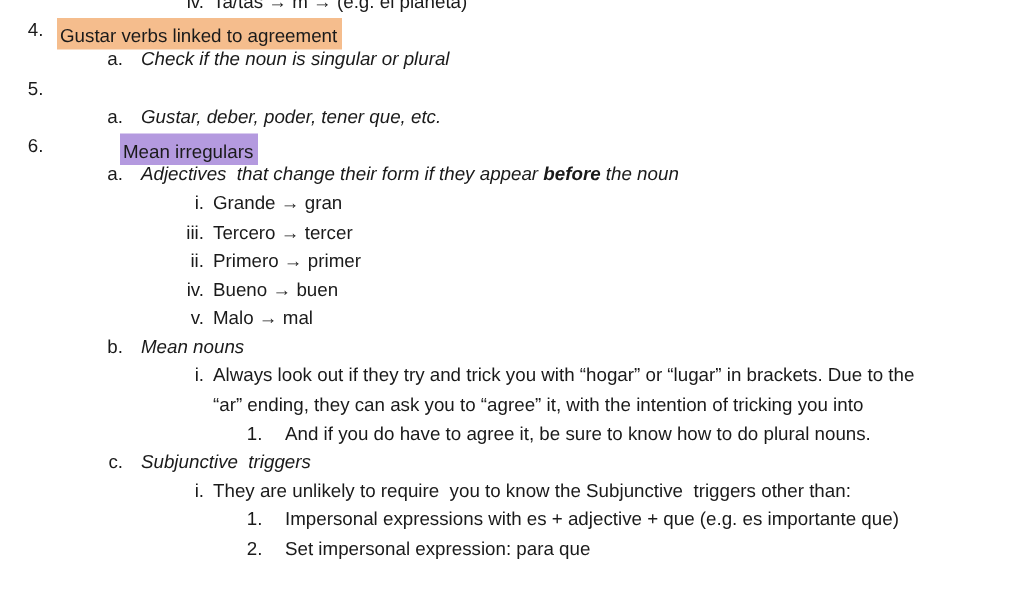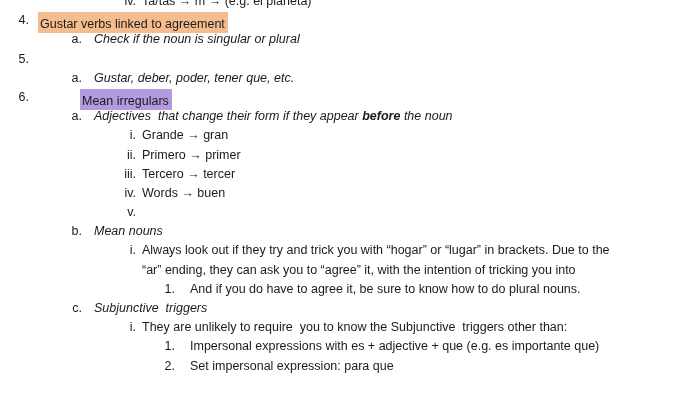--- a/index.html
+++ b/index.html
@@ -63,36 +63,37 @@
     <span class="marker">a.</span>
     <span class="content"><span>Adjectives  that change their form if they appear </span><span class="b">before</span><span> the noun</span></span>
   </div>
 
   <div class="line l3">
     <span class="marker">i.</span>
     <span class="content"><span>Grande </span><span class="arrow">→</span><span> gran</span></span>
   </div>
 
   <div class="line l3">
+    <span class="marker">iii.</span>
+    <span class="content"><span>Tercero </span><span class="arrow">→</span><span> tercer</span></span>
+  </div>
+
+  <div class="line l3">
     <span class="marker">ii.</span>
     <span class="content"><span>Primero </span><span class="arrow">→</span><span> primer</span></span>
   </div>
 
   <div class="line l3">
-    <span class="marker">iii.</span>
-    <span class="content"><span>Tercero </span><span class="arrow">→</span><span> tercer</span></span>
-  </div>
-
-  <div class="line l3">
     <span class="marker">iv.</span>
-    <span class="content"><span>Words </span><span class="arrow">→</span><span> buen</span></span>
+    <span class="content"><span>Bueno </span><span class="arrow">→</span><span> buen</span></span>
   </div>
 
   <div class="line l3">
     <span class="marker">v.</span>
+    <span class="content"><span>Malo </span><span class="arrow">→</span><span> mal</span></span>
   </div>
 
   <div class="line l2">
     <span class="marker">b.</span>
     <span class="content">Mean nouns</span>
   </div>
 
   <div class="line l3">
     <span class="marker">i.</span>
     <span class="content">Always look out if they try and trick you with “hogar” or “lugar” in brackets. Due to the</span>

